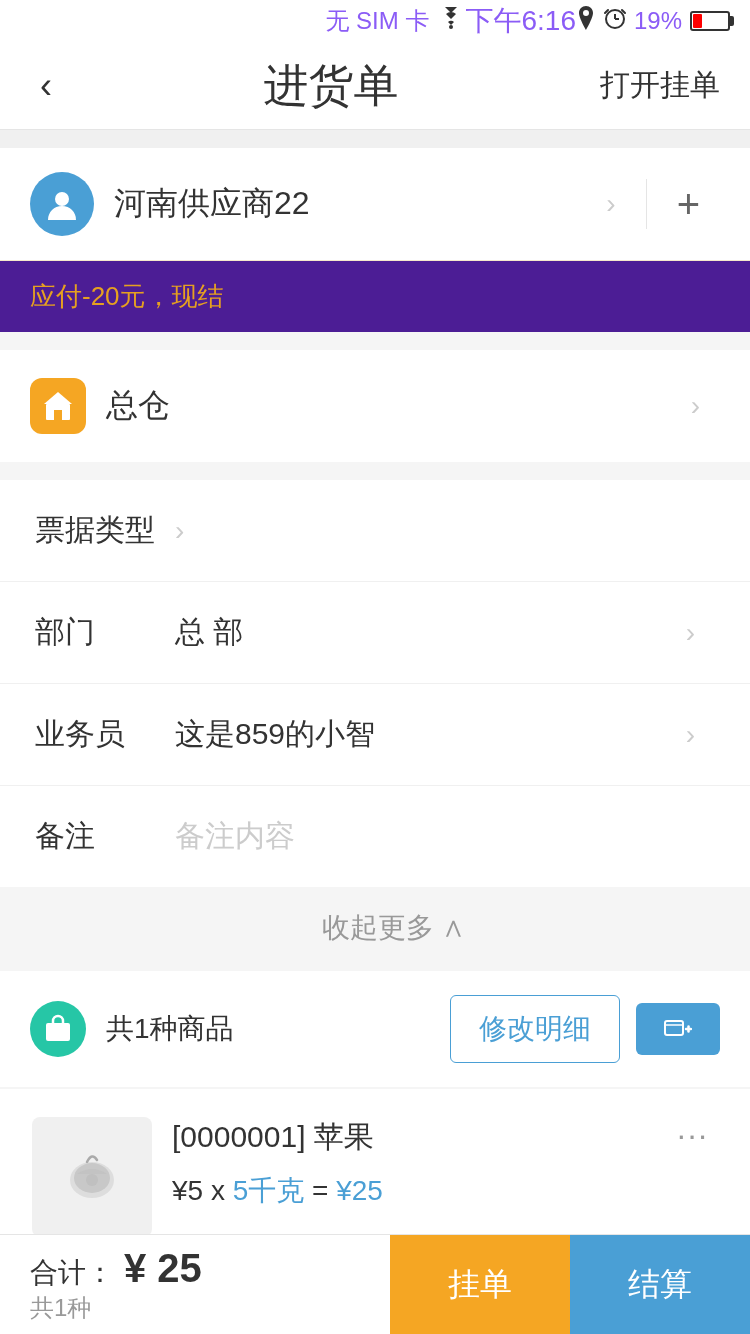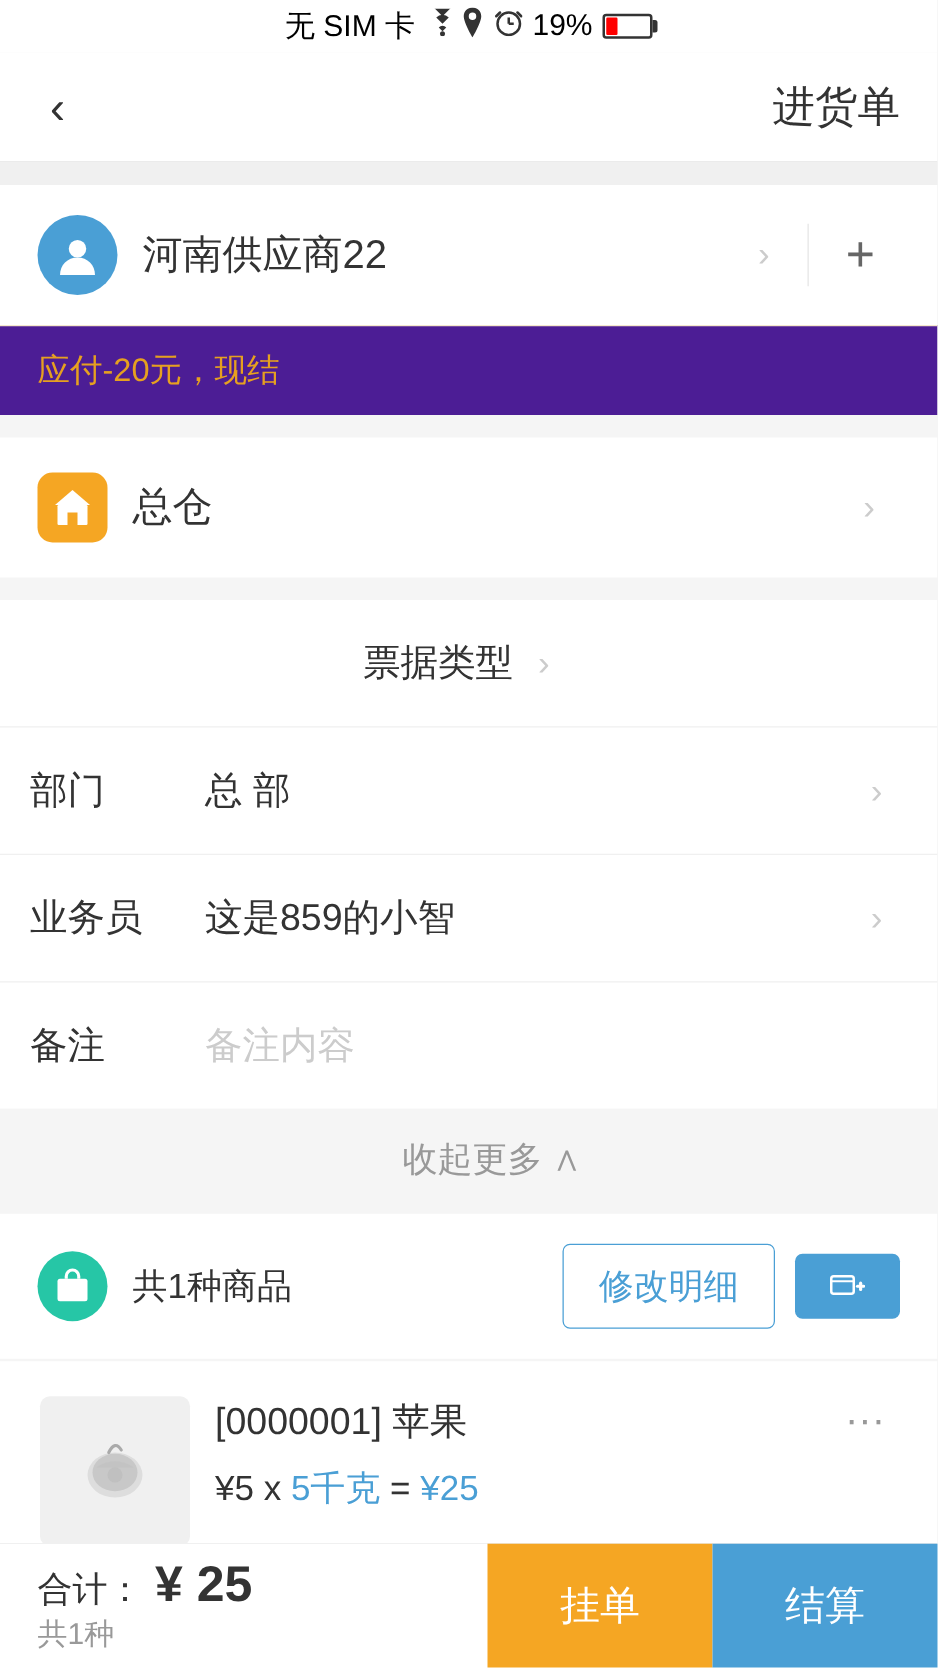--- a/index.html
+++ b/index.html
@@ -13,24 +13,24 @@
       color: #333;
     }
 
     
     .status-bar {
       width: 750px;
       height: 42px;
       background: #fff;
       display: flex;
       align-items: center;
-      justify-content: center;
+      justify-content: flex-end;
       padding: 0 20px;
       font-size: 24px;
-      color: #000000;
+      color: #8b5cf6;
     }
     .status-left { display: flex; align-items: center; gap: 8px; }
     .status-center { font-size: 28px; font-weight: 500; }
     .status-right { display: flex; align-items: center; gap: 8px; font-size: 24px; }
     .battery-icon {
       display: inline-block;
       width: 40px;
       height: 20px;
       border: 2px solid #333;
       border-radius: 3px;
@@ -69,21 +69,21 @@
       padding: 0 30px;
       border-bottom: 1px solid #e5e5e5;
     }
     .nav-back {
       font-size: 36px;
       color: #333;
       cursor: pointer;
       padding: 10px;
     }
     .nav-title {
-      font-size: 34px;
+      font-size: 45px;
       font-weight: 500;
       color: #333;
     }
     .nav-action {
       font-size: 30px;
       color: #333;
       cursor: pointer;
     }
 
     
@@ -176,24 +176,23 @@
     }
 
     
     .form-section {
       background: #fff;
       margin-top: 18px;
     }
     .form-row {
       display: flex;
       align-items: center;
-      padding: 30px 24px;
+      padding: 30px 35px;
       border-bottom: 1px solid #f0f0f0;
       min-height: 90px;
-      justify-content: center;
     }
     .form-row:last-child { border-bottom: none; }
     .form-label {
       font-size: 30px;
       color: #333;
       width: 140px;
       flex-shrink: 0;
     }
     .form-value {
       flex: 1;
@@ -377,20 +376,21 @@
     <span>无 SIM 卡</span>
     <span>
       <svg width="28" height="22" viewBox="0 0 28 22">
         <path d="M14 18l3-3a4 4 0 00-6 0l3 3z" fill="#333"></path>
         <path d="M14 12l5-5a7 7 0 00-10 0l5 5z" fill="#333"></path>
         <path d="M14 6l7-7a11 11 0 00-14 0l7 7z" fill="#333"></path>
         <circle cx="14" cy="20" r="2" fill="#333"></circle>
       </svg>
     </span>
   </div>
+  <div class="status-center">下午6:16</div>
   <div class="status-right">
     <span>
       <svg width="20" height="24" viewBox="0 0 20 24">
           <path d="M10 0C6 0 3 3 3 7c0 5 7 17 7 17s7-12 7-17C17 3 14 0 10 0zm0 10a3 3 0 110-6 3 3 0 010 6z" fill="#333"></path>
         </svg>
     </span>
     <span>
       <svg width="22" height="22" viewBox="0 0 22 22">
           <circle cx="11" cy="12" r="9" fill="none" stroke="#333" stroke-width="2"></circle>
           <line x1="11" y1="7" x2="11" y2="12" stroke="#333" stroke-width="2"></line>
@@ -401,20 +401,21 @@
     <span>19%</span>
     <span class="battery-icon">
       <span class="battery-fill"></span>
     </span>
   </div>
 </div>
 
 <div class="nav-bar">
   <span class="nav-back">‹</span>
   <span class="nav-title">进货单</span>
+  <span class="nav-action">打开挂单</span>
 </div>
 
 <div class="divider-gray"></div>
 
 <div class="supplier-section">
   <div class="supplier-row">
     <div class="supplier-avatar">
       <svg viewBox="0 0 36 36" fill="white">
         <circle cx="18" cy="13" r="7"></circle>
         <path d="M4 34c0-8 6-14 14-14s14 6 14 14"></path>

